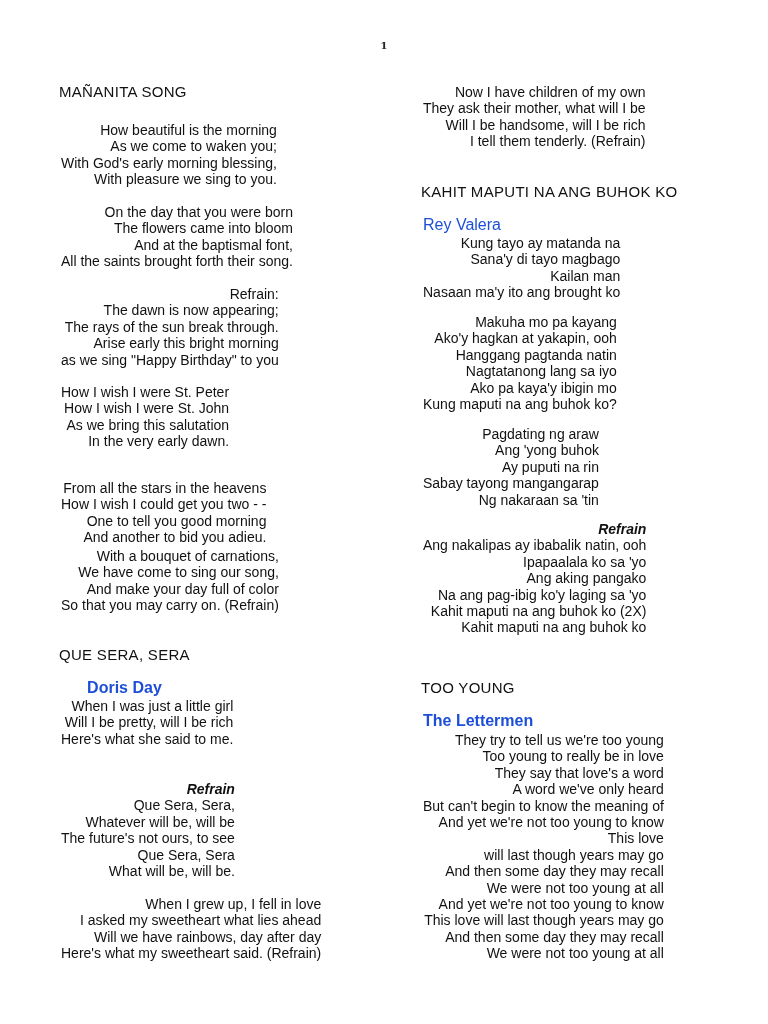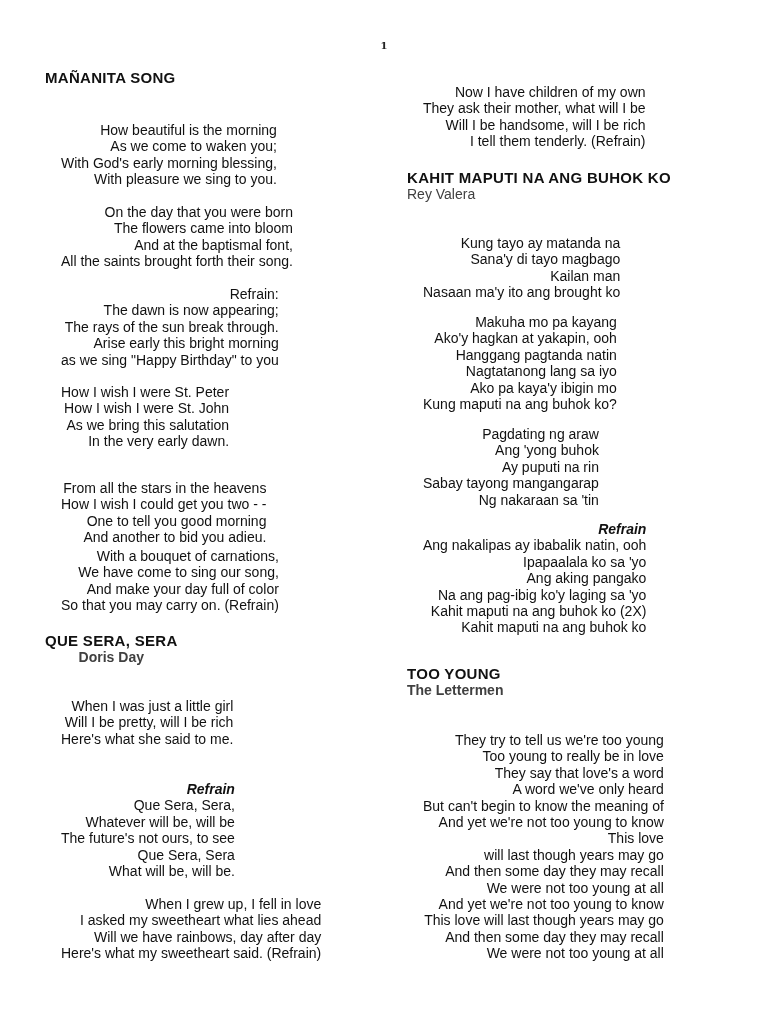--- a/index.html
+++ b/index.html
@@ -8,25 +8,25 @@
       font-family: "Liberation Sans", sans-serif; color: #111111;
     }
     .page-number {
       position: absolute; top: 40px; left: 0; width: 768px; text-align: center;
       font-family: "DejaVu Serif", serif; font-size: 10px; font-weight: bold; color: #222;
     }
     .column { position: absolute; top: 0; width: 340px; }
     .col-left { left: 45px; }
     .col-right { left: 407px; }
     .song-title {
-      font-weight: bold; font-size: 15px; letter-spacing: 0.3px; color: #111;
-      line-height: 17px; margin: 0;
+      font-weight: normal; font-size: 15px; letter-spacing: 0.3px; color: #111;
+      line-height: 17px; margin: 14px;
     }
     .artist {
-      color: #404040; font-size: 14px; line-height: 17px; margin: 0;
+      color: #1d4ed8; font-size: 16px; line-height: 17px; margin: 16px;
     }
     .artist.bold { font-weight: bold; text-align: center; }
     .stanza { margin: 16px; font-size: 14px; line-height: 16.4px; text-align: right; }
     .line { display: block; white-space: nowrap; }
     .refrain-label { font-weight: bold; font-style: italic; display: block; }
     .refrain-plain { display: block; }
     .abs { position: absolute; left: 0; }
   </style>
 </head>
 <body>

